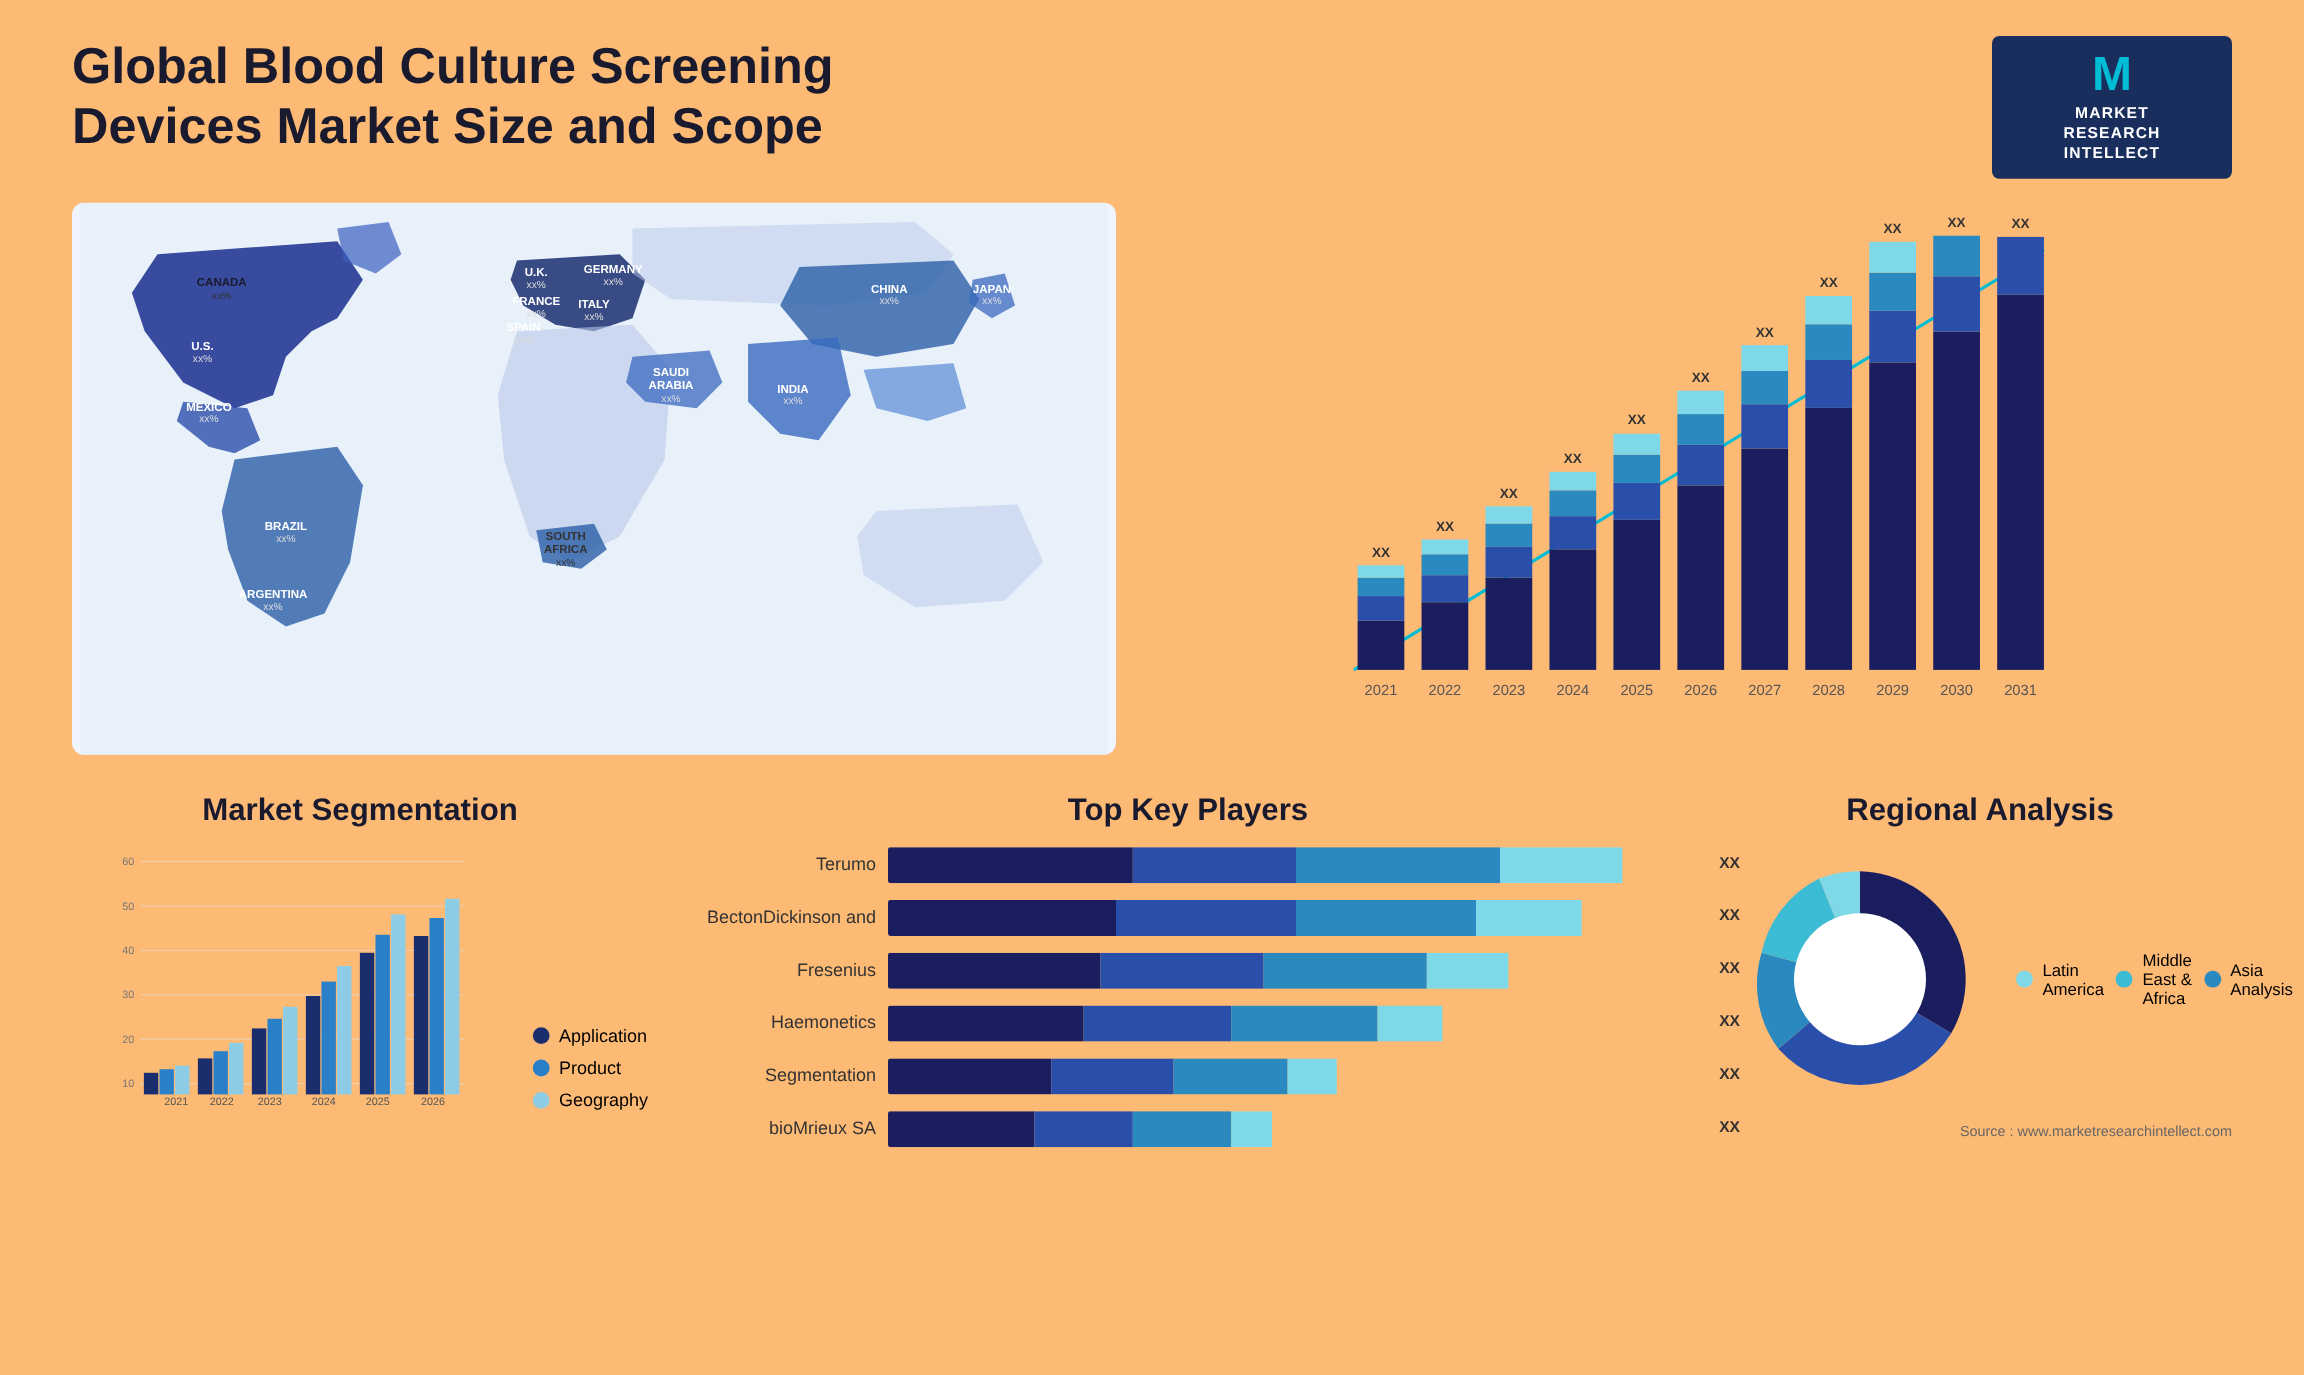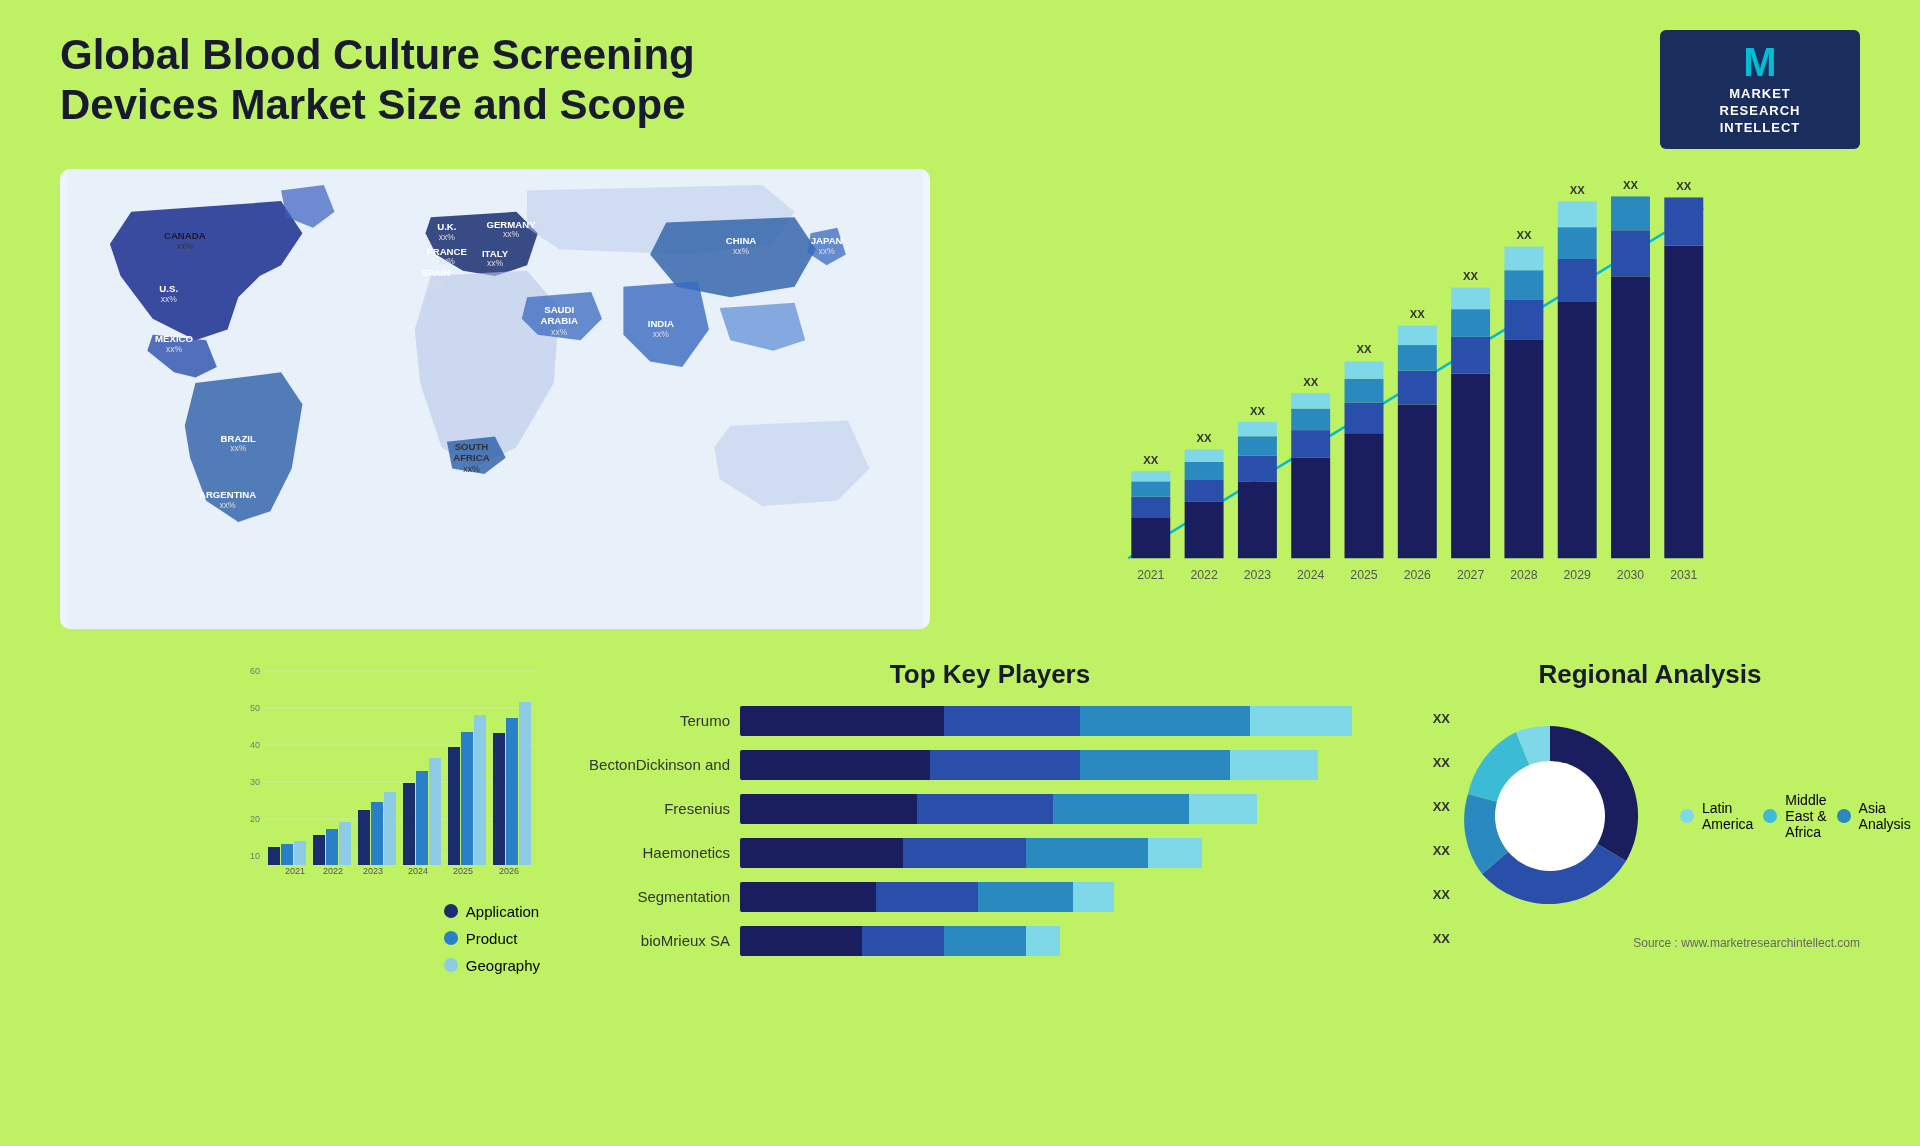--- a/index.html
+++ b/index.html
@@ -7,21 +7,21 @@
       font-family: 'Arial', sans-serif;
       background: #fff;
       width: 1920px;
       min-height: 1146px;
       overflow-x: hidden;
     }
 
     .page-container {
       width: 1920px;
       min-height: 1146px;
-      background: #bef264;
+      background: #fdba74;
       padding: 30px 60px 30px 60px;
     }
 
     
     .header {
       display: flex;
       justify-content: space-between;
       align-items: flex-start;
       margin-bottom: 20px;
     }
@@ -101,21 +101,20 @@
       font-weight: 700;
       color: #1a1a2e;
       margin-bottom: 16px;
       text-align: center;
     }
 
     .seg-chart-area {
       display: flex;
       gap: 20px;
       align-items: flex-end;
-      flex-direction: column;
     }
 
     .seg-legend {
       display: flex;
       flex-direction: column;
       gap: 10px;
       justify-content: center;
     }
 
     .legend-item {
@@ -410,20 +409,21 @@
         <rect x="563" y="18" width="38" height="47" fill="#2a4faa"></rect>
         <text x="582" y="11" font-size="11" font-weight="bold" fill="#333" text-anchor="middle">XX</text>
         <text x="582" y="390" font-size="12" fill="#555" text-anchor="middle">2031</text>
       </svg>
     </div>
   </div>
 
   <div class="bottom-section">
 
     <div class="segmentation-container">
+      <div class="section-title">Market Segmentation</div>
       <div class="seg-chart-area">
         <div style="flex:1; position:relative; height:220px;">
           <svg id="seg-svg" viewBox="0 0 300 220" xmlns="http://www.w3.org/2000/svg" style="width:100%;height:100%;">
 
             <text x="20" y="15" font-size="9" fill="#777" text-anchor="end">60</text>
             <text x="20" y="52" font-size="9" fill="#777" text-anchor="end">50</text>
             <text x="20" y="89" font-size="9" fill="#777" text-anchor="end">40</text>
             <text x="20" y="126" font-size="9" fill="#777" text-anchor="end">30</text>
             <text x="20" y="163" font-size="9" fill="#777" text-anchor="end">20</text>
             <text x="20" y="200" font-size="9" fill="#777" text-anchor="end">10</text>

